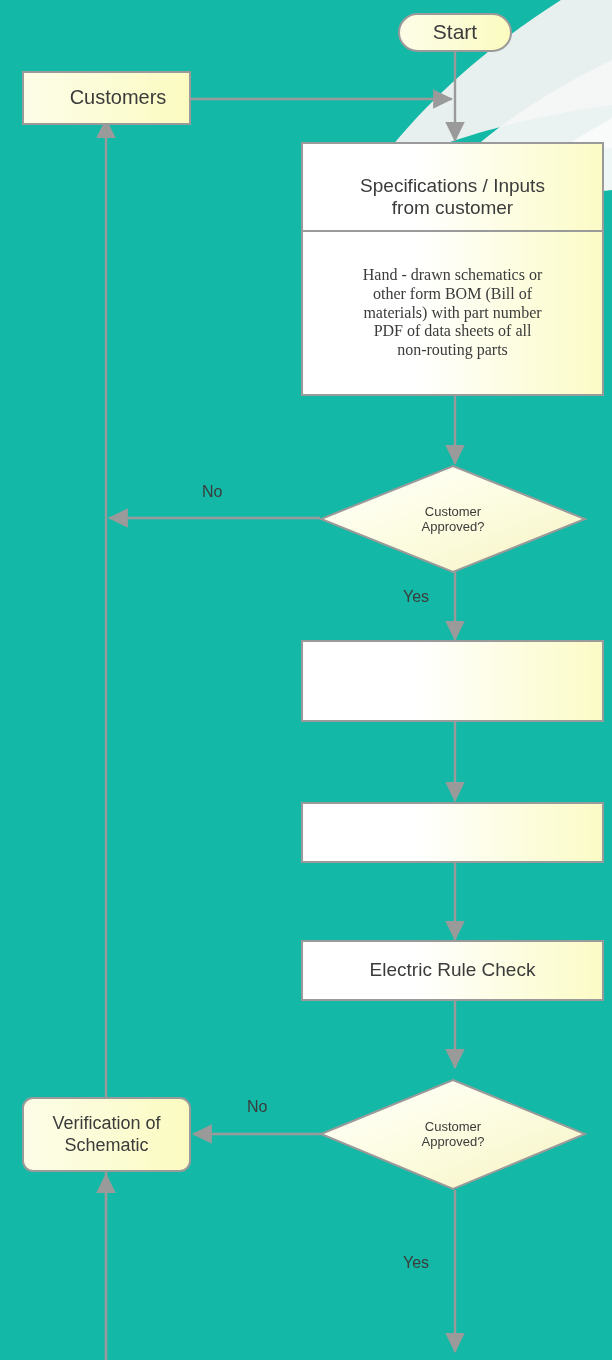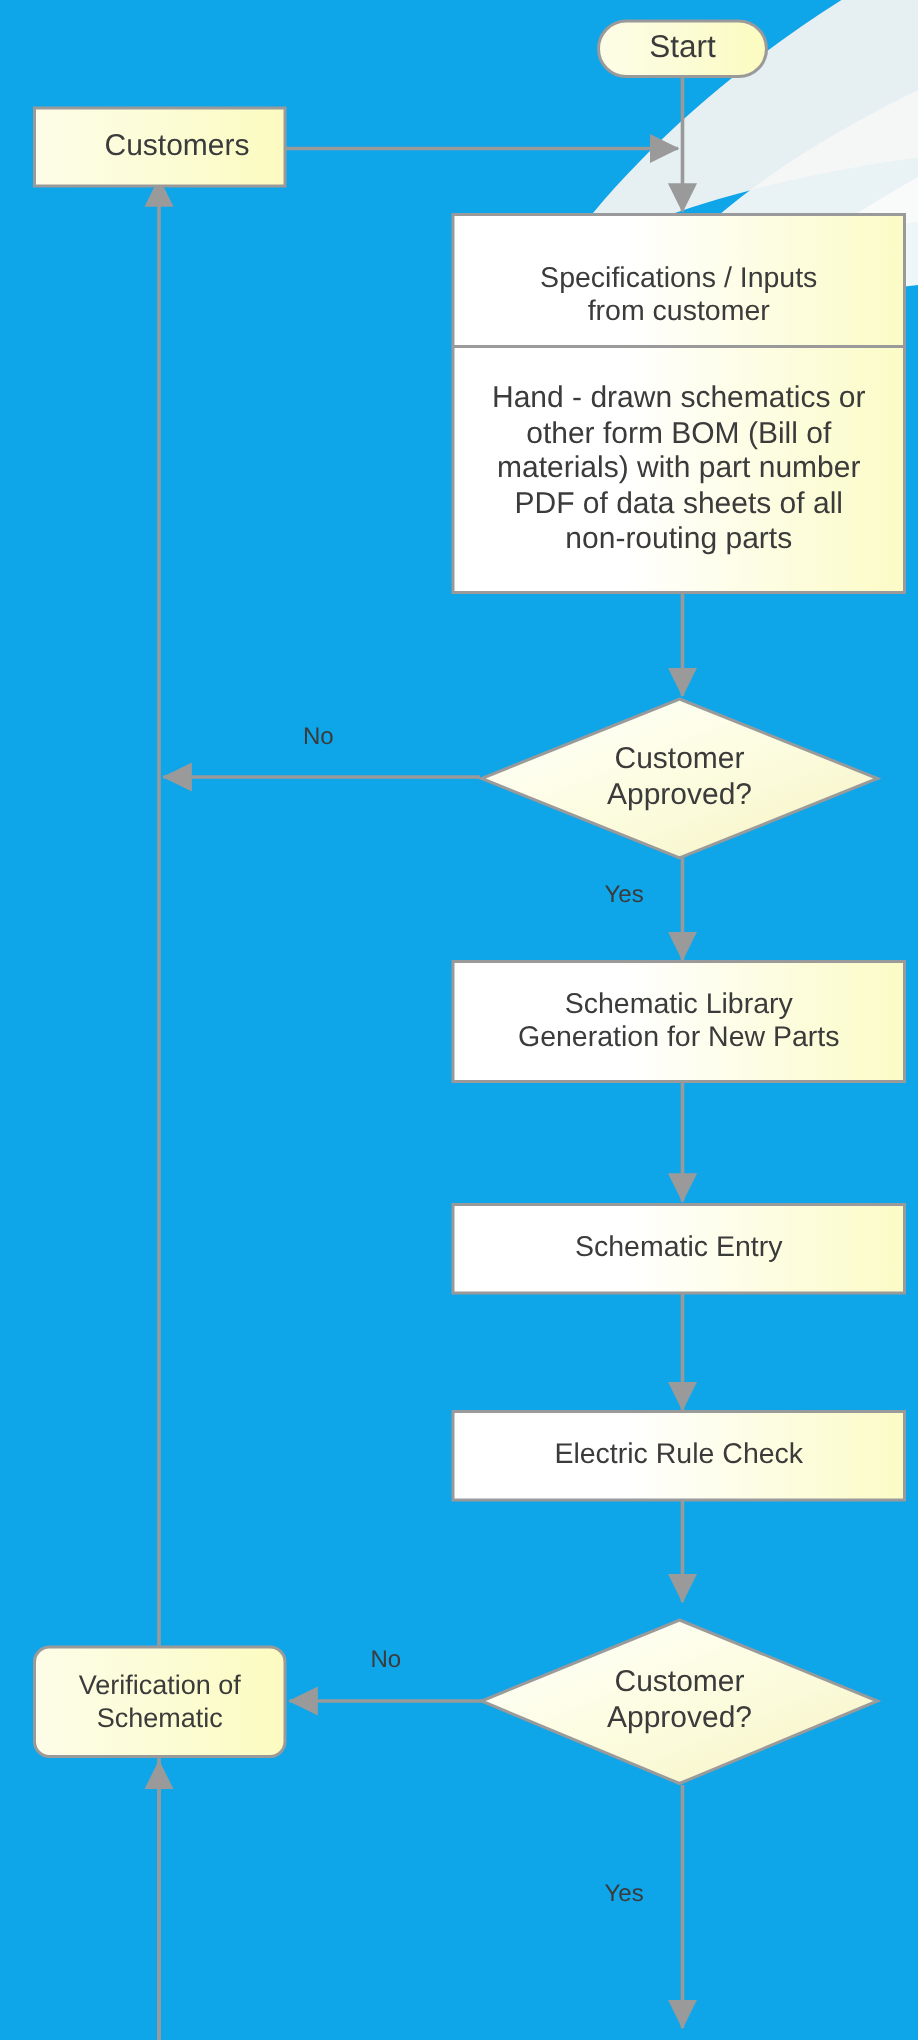--- a/index.html
+++ b/index.html
@@ -8,21 +8,21 @@
     background: #ffffff;
   }
   body {
     font-family: "Liberation Sans", sans-serif;
   }
   #canvas {
     position: relative;
     width: 612px;
     height: 1360px;
     overflow: hidden;
-    background: #0ea5e9;
+    background: #14b8a6;
   }
   #bg-swoosh {
     position: absolute;
     left: 0; top: 0;
     width: 612px; height: 1360px;
     pointer-events: none;
   }
   #flow-svg {
     position: absolute;
     left: 0; top: 0;
@@ -41,22 +41,22 @@
   }
   .edge-label {
     position: absolute;
     color: #3b3b3b;
     font-size: 16px;
     white-space: nowrap;
     pointer-events: none;
   }
   .f-start   { font-size: 21px; }
   .f-box     { font-size: 19px; }
-  .f-boxbig  { font-size: 20px; }
-  .f-diamond { font-size: 20px; }
+  .f-boxbig  { font-size: 16px; font-family: Liberation Serif, serif; }
+  .f-diamond { font-size: 13px; }
   .f-small   { font-size: 18px; }
 </style>
 </head>
 <body>
 
 <div id="canvas">
 
   <svg id="bg-swoosh" viewBox="0 0 612 1360" xmlns="http://www.w3.org/2000/svg" aria-hidden="true">
     <path d="M 612 -30 C 520 20, 430 90, 370 175 C 420 150, 500 120, 612 105 Z" fill="#f2f2f2" opacity="0.95"></path>
     <path d="M 612 60 C 540 95, 470 140, 425 200 C 480 175, 545 155, 612 148 Z" fill="#f6f6f6" opacity="0.95"></path>
@@ -142,24 +142,21 @@
 
   <div class="node-label f-boxbig" style="left:302px; top:231px; width:301px; height:164px;">Hand - drawn schematics or
 other form BOM (Bill of
 materials) with part number
 PDF of data sheets of all
 non-routing parts</div>
 
   <div class="node-label f-diamond" style="left:353px; top:481px; width:200px; height:76px;">Customer
 Approved?</div>
 
-  <div class="node-label f-box" style="left:302px; top:641px; width:301px; height:80px;">Schematic Library
-Generation for New Parts</div>
 
-  <div class="node-label f-box" style="left:302px; top:803px; width:301px; height:59px;">Schematic Entry</div>
 
   <div class="node-label f-box" style="left:302px; top:941px; width:301px; height:59px;">Electric Rule Check</div>
 
   <div class="node-label f-diamond" style="left:353px; top:1096px; width:200px; height:76px;">Customer
 Approved?</div>
 
   <div class="node-label f-small" style="left:23px; top:1098px; width:167px; height:73px;">Verification of
 Schematic</div>
 
   <div class="edge-label" style="left:202px; top:483px;">No</div>

